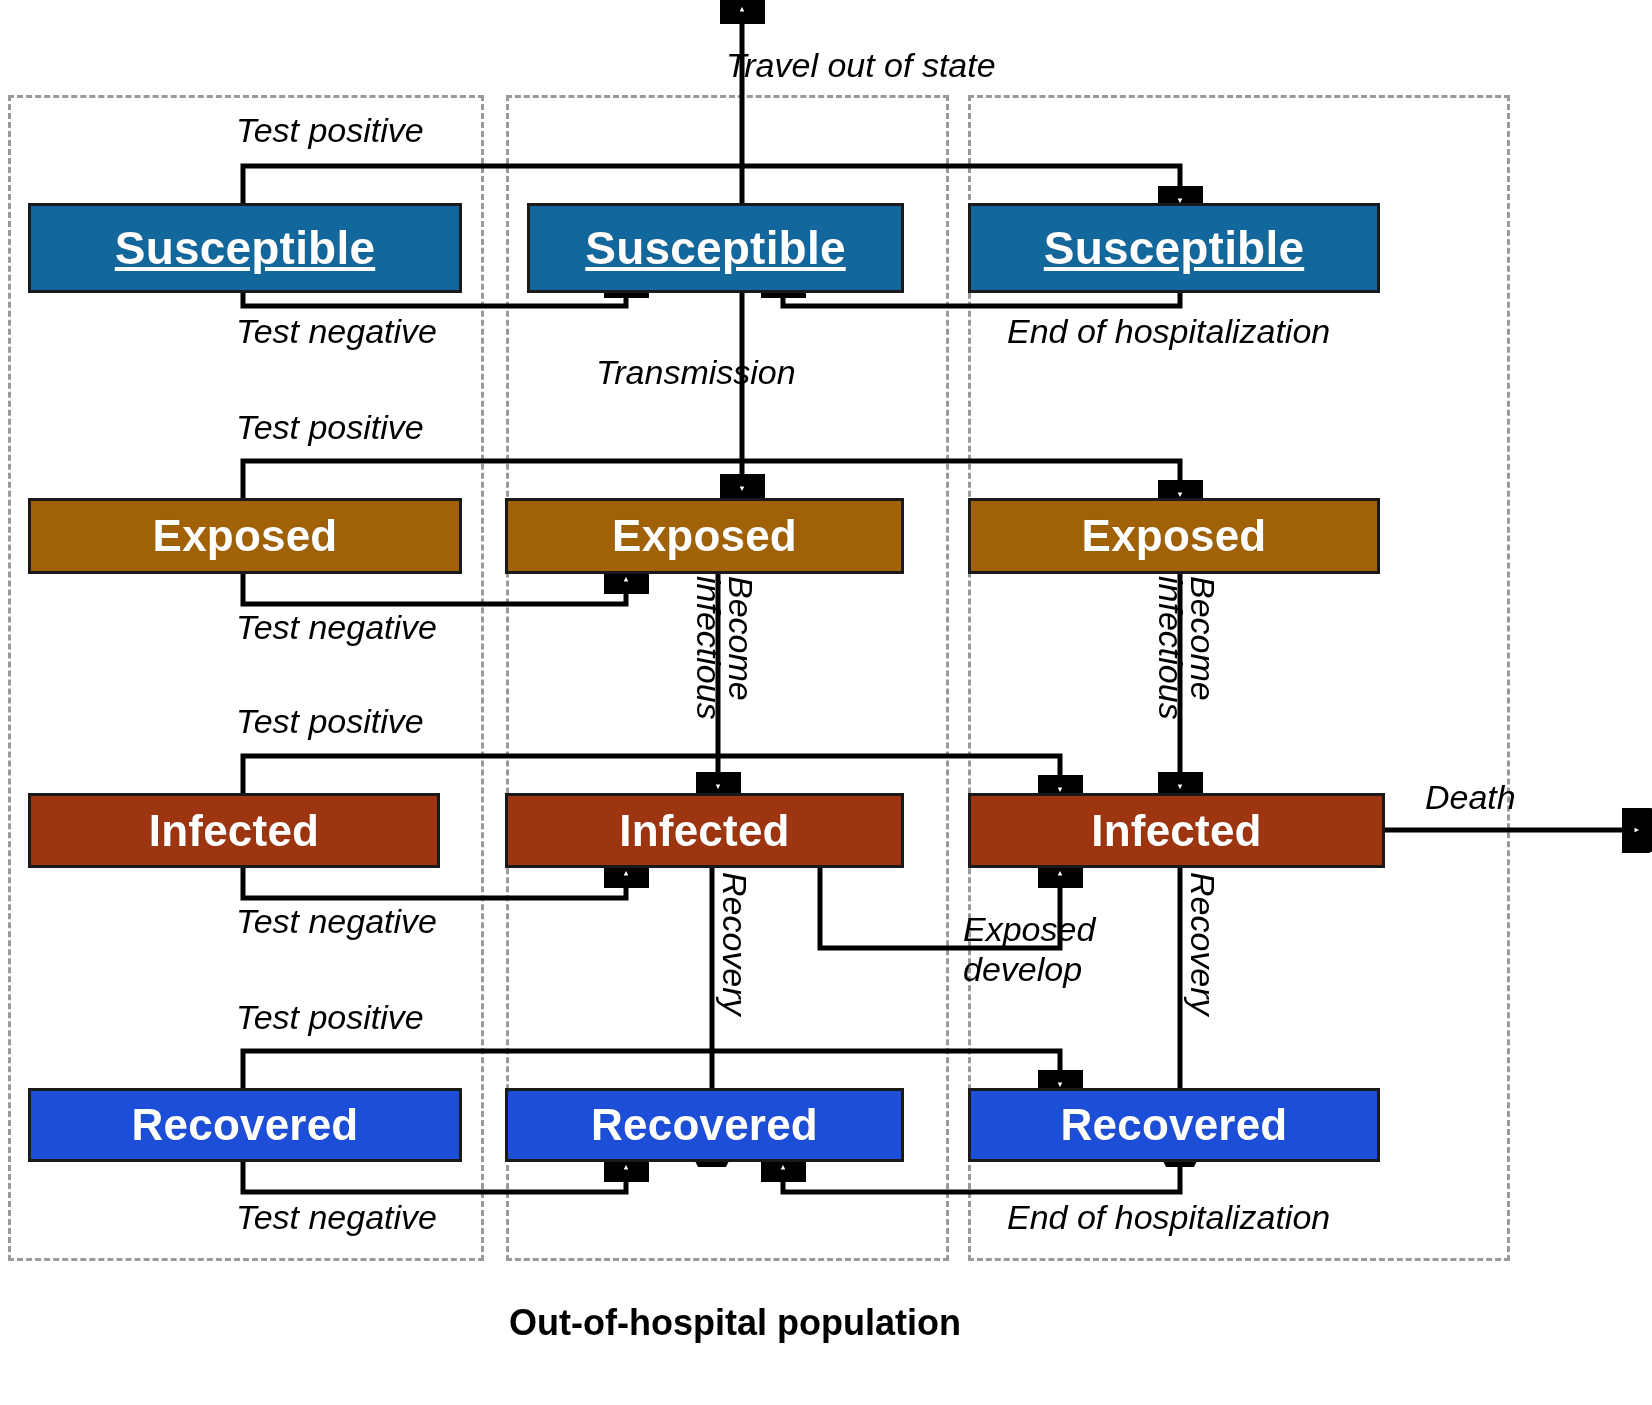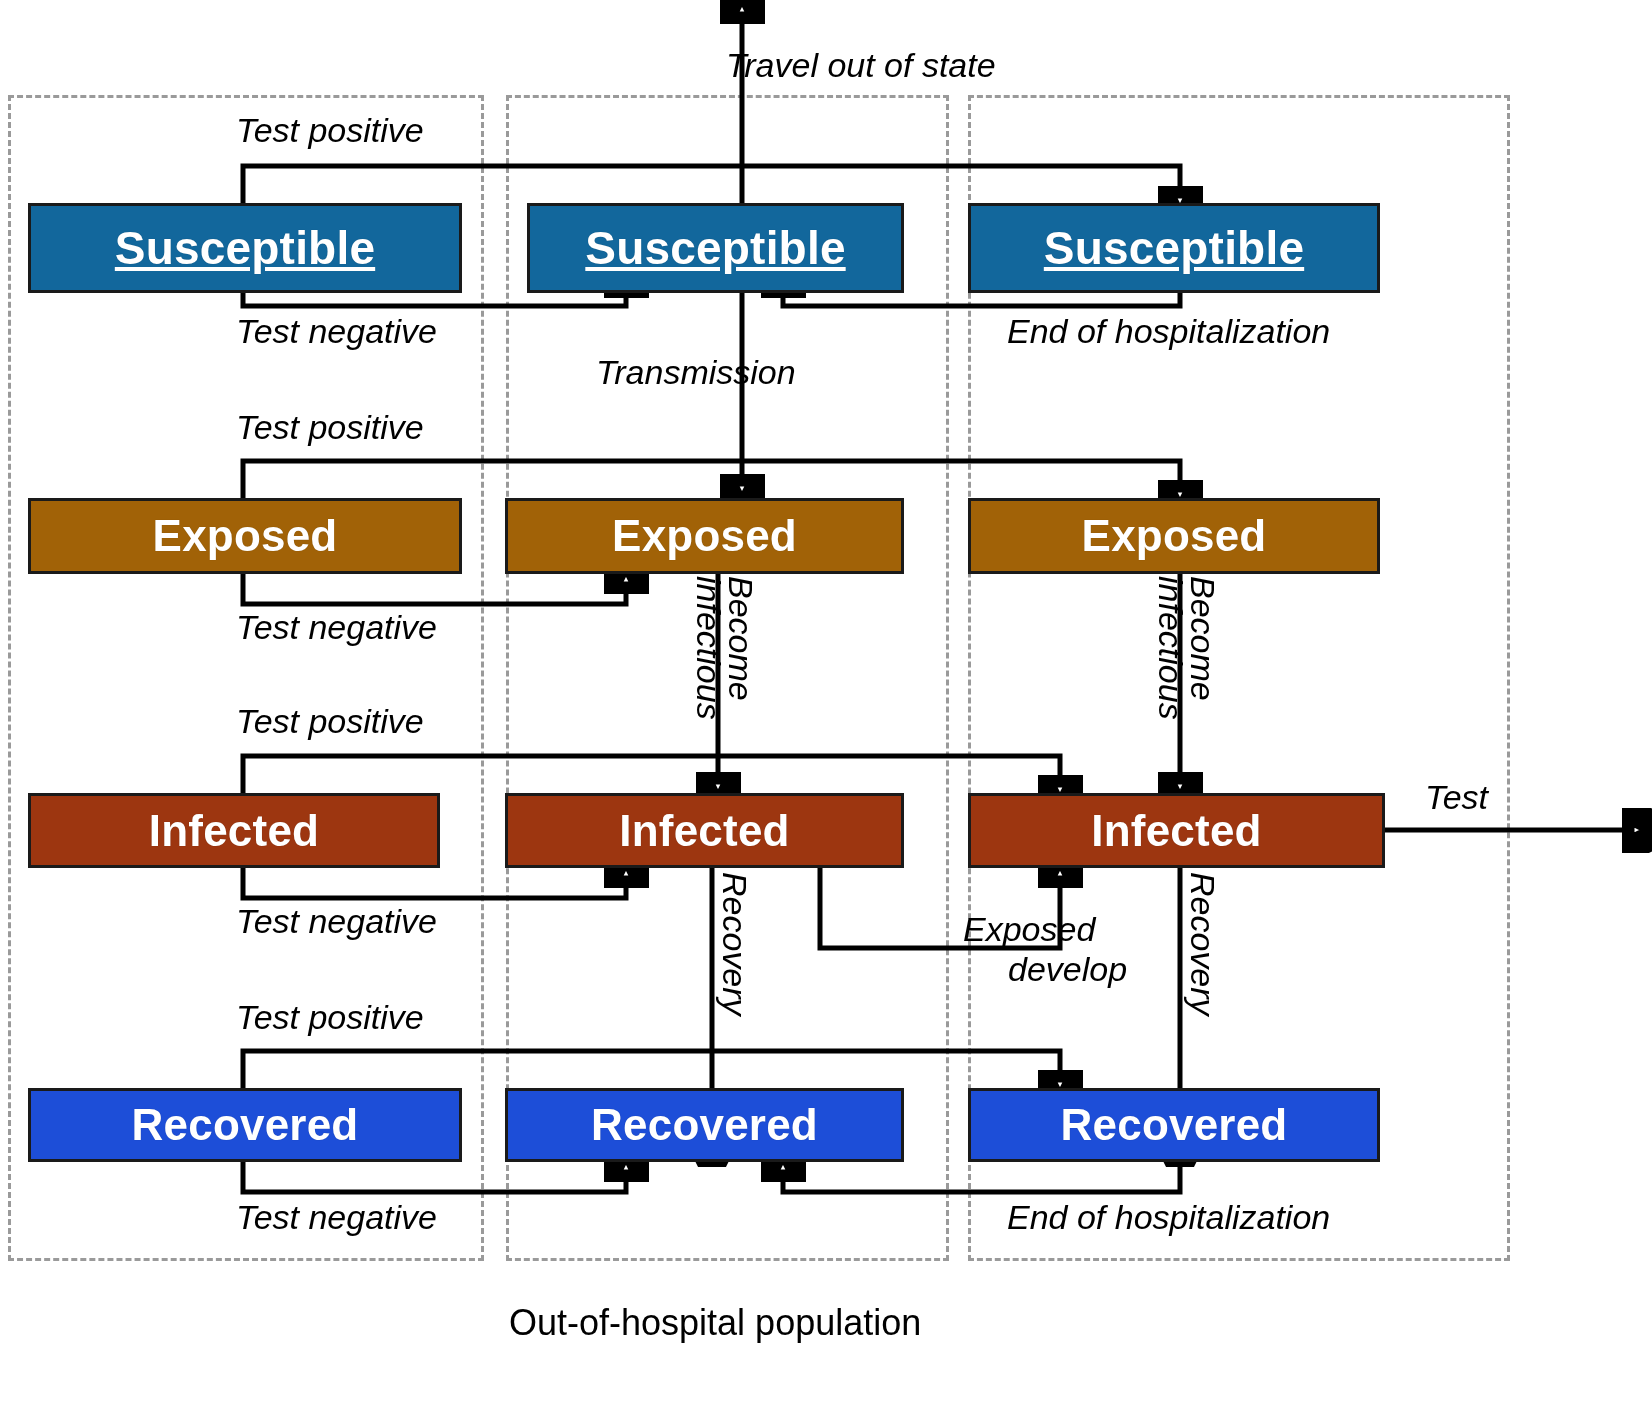--- a/index.html
+++ b/index.html
@@ -188,27 +188,27 @@
 
   <div class="lbl vert" style="left:722px; top:576px;">Become</div>
   <div class="lbl vert" style="left:690px; top:576px;">infectious</div>
 
   <div class="lbl vert" style="left:1184px; top:576px;">Become</div>
   <div class="lbl vert" style="left:1152px; top:576px;">infectious</div>
 
   <div class="lbl" style="left:236px; top:704px;">Test positive</div>
   <div class="lbl" style="left:236px; top:904px;">Test negative</div>
 
-  <div class="lbl" style="left:1425px; top:780px;">Test</div>
+  <div class="lbl" style="left:1425px; top:780px;">Death</div>
 
   <div class="lbl vert" style="left:716px; top:872px;">Recovery</div>
   <div class="lbl vert" style="left:1184px; top:872px;">Recovery</div>
 
   <div class="lbl" style="left:963px; top:912px;">Exposed</div>
-  <div class="lbl" style="left:963px; top:952px;margin-left:45px;">develop</div>
+  <div class="lbl" style="left:963px; top:952px;">develop</div>
 
   <div class="lbl" style="left:236px; top:1000px;">Test positive</div>
   <div class="lbl" style="left:236px; top:1200px;">Test negative</div>
   <div class="lbl" style="left:1007px; top:1200px;">End of hospitalization</div>
 
-  <div class="caption" style="left:509px; top:1302px;">Out-of-hospital population</div>
+  <div class="caption" style="left:509px; top:1302px;font-weight:bold;">Out-of-hospital population</div>
 
 </div>
 
 </body></html>

